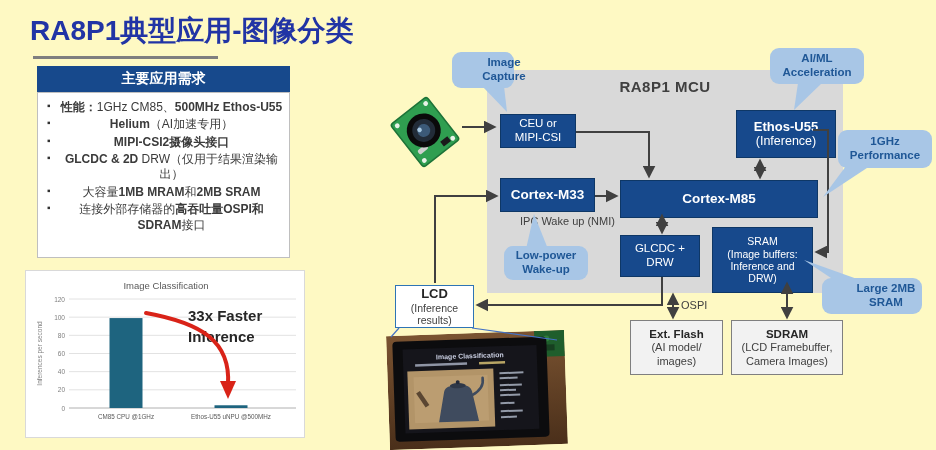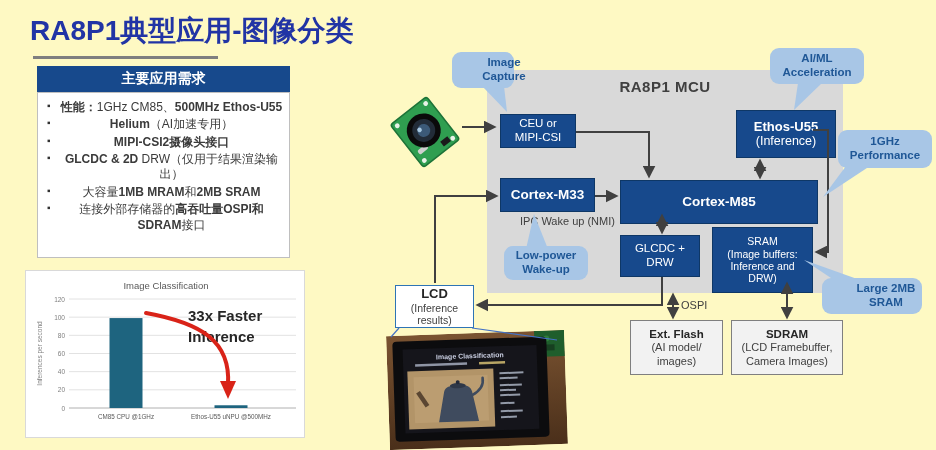--- a/index.html
+++ b/index.html
@@ -21,21 +21,21 @@
   .mcu-label{position:absolute;left:0;top:8px;width:100%;text-align:center;font-size:15px;
     font-weight:bold;color:#404040;letter-spacing:.5px;}
   .blk{position:absolute;background:#17498c;color:#fff;border:1px solid #0e3766;box-sizing:border-box;
     display:flex;flex-direction:column;align-items:center;justify-content:center;text-align:center;
     z-index:2;font-size:11.5px;line-height:1.2;}
   .blk .b{font-weight:bold;}
   #blk-ceu{left:500px;top:114px;width:76px;height:34px;}
   #blk-ethos{left:736px;top:110px;width:100px;height:48px;font-size:12.5px;}
   #blk-ethos .b{font-size:13px;}
   #blk-m33{left:500px;top:178px;width:95px;height:34px;font-size:13.5px;font-weight:bold;}
-  #blk-m85{left:620px;top:180px;width:198px;height:44px;font-size:13.5px;font-weight:bold;}
+  #blk-m85{left:620px;top:180px;width:198px;height:38px;font-size:13.5px;font-weight:bold;}
   #blk-glcdc{left:620px;top:235px;width:80px;height:42px;}
   #blk-sram{left:712px;top:227px;width:101px;height:66px;font-size:10.5px;line-height:1.18;}
   .extblk{position:absolute;background:#f2f2f2;border:1px solid #7f7f7f;box-sizing:border-box;z-index:2;
     display:flex;flex-direction:column;align-items:center;justify-content:center;text-align:center;
     color:#404040;font-size:11px;line-height:1.22;}
   .extblk .b{font-weight:bold;font-size:11.5px;color:#262626;}
   #blk-lcd{left:395px;top:285px;width:79px;height:43px;background:#fff;border:1.5px solid #2e74b5;
     font-size:10.5px;}
   #blk-lcd .b{font-size:13px;}
   #blk-flash{left:630px;top:320px;width:93px;height:55px;}

